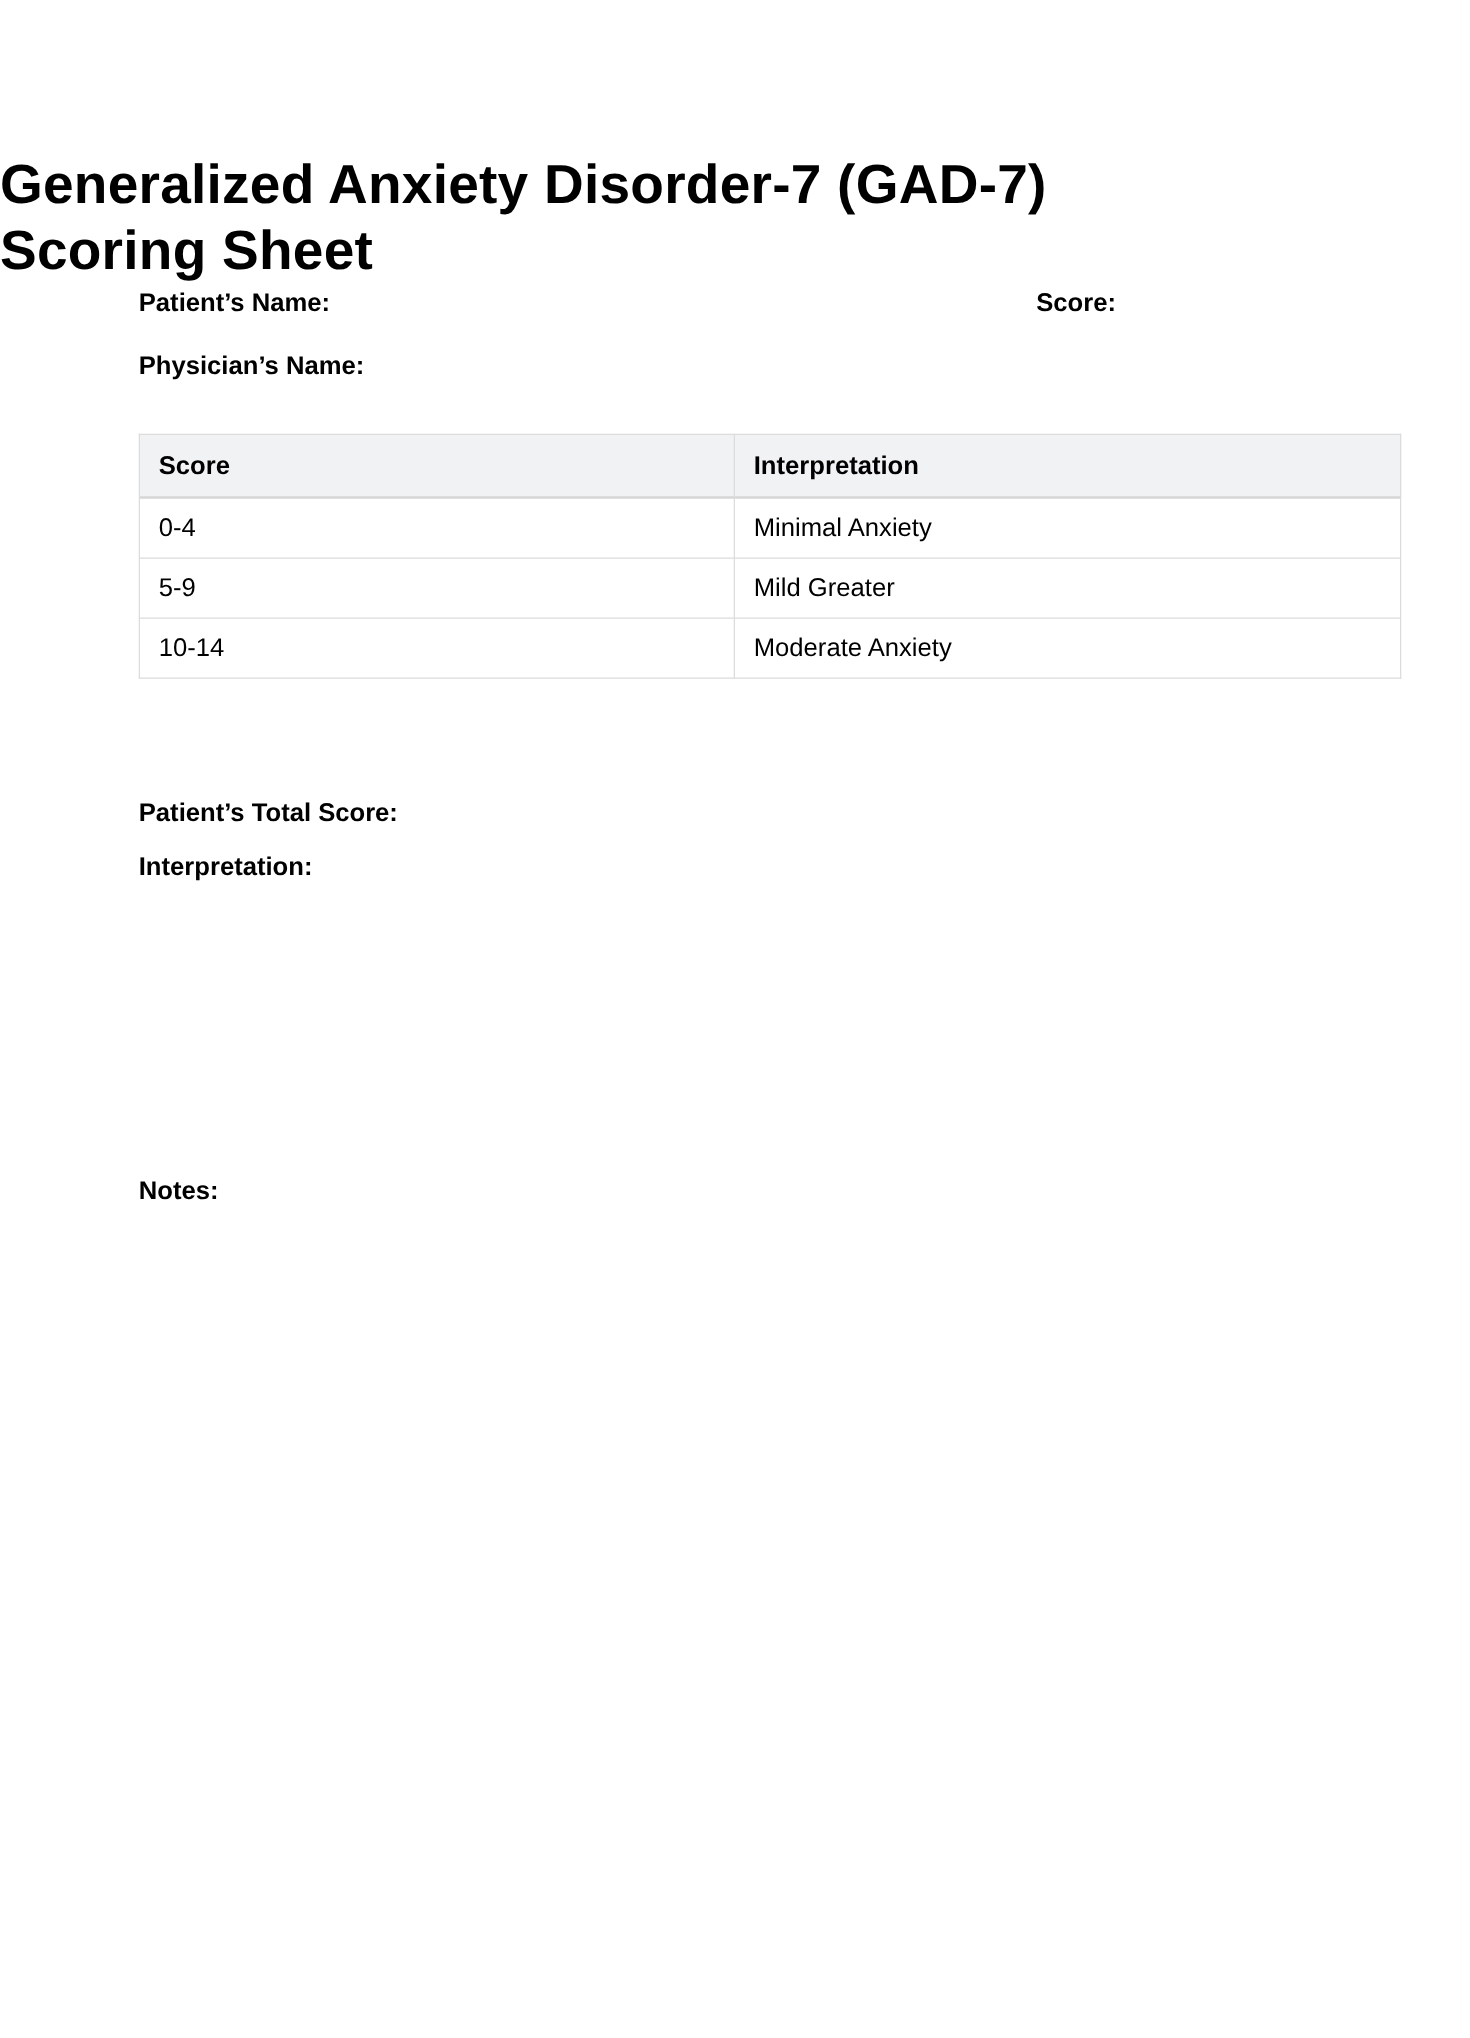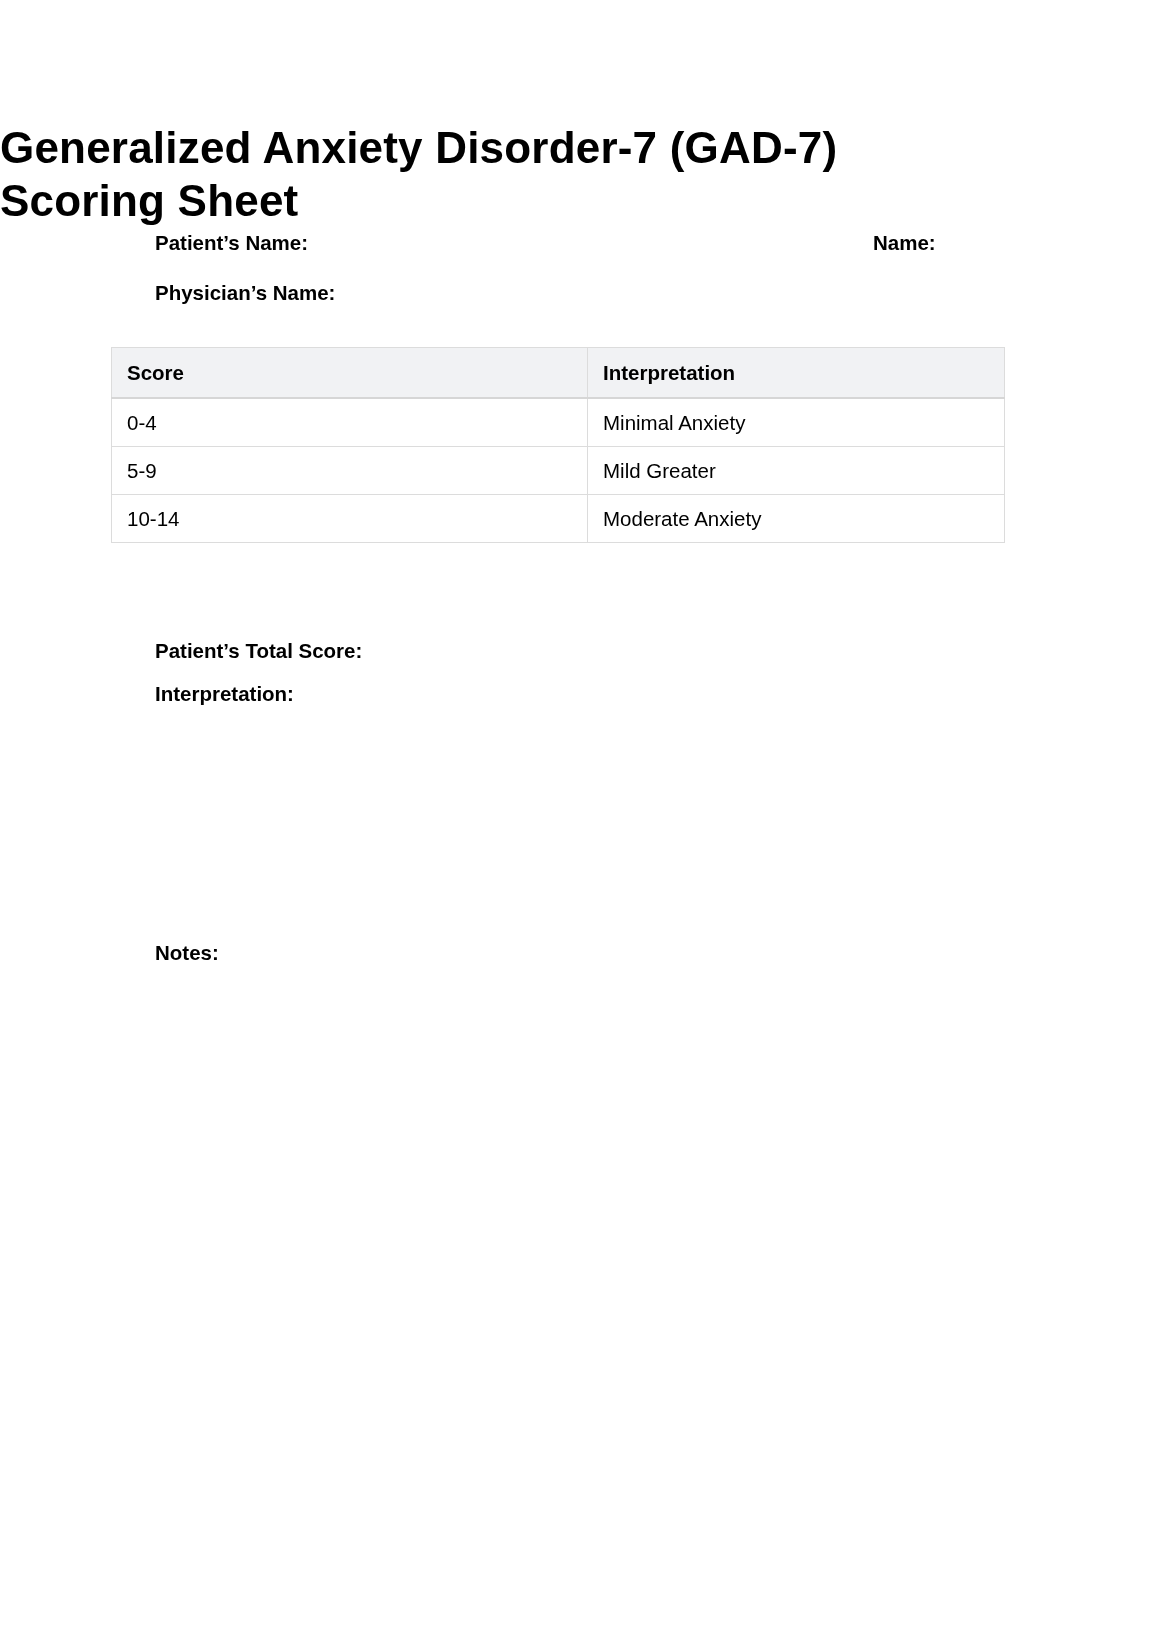--- a/index.html
+++ b/index.html
@@ -25,27 +25,26 @@
       font-size: 44px;
       line-height: 53px;
       letter-spacing: 0.2px;
     }
     .title span { display: block; }
     .label {
       position: absolute;
       font-weight: bold;
       font-size: 20.5px;
       line-height: 24px;
-      margin-left: 44px;
     }
     table.score-table {
       position: absolute;
       left: 111px;
       top: 347px;
-      width: 894px;
+      width: 1010px;
       border-collapse: collapse;
       font-size: 20.5px;
     }
     table.score-table th,
     table.score-table td {
       border: 1.5px solid #dcdcdc;
       text-align: left;
       padding: 0 15px;
       height: 47px;
       vertical-align: middle;
@@ -63,21 +62,21 @@
   </style>
 </head>
 <body>
 
 <h1 class="title">
   <span>Generalized Anxiety Disorder-7 (GAD-7)</span>
   <span>Scoring Sheet</span>
 </h1>
 
 <div class="label" style="left:111px; top:231px;">Patient’s Name:</div>
-<div class="label" style="left:829px; top:231px;">Name:</div>
+<div class="label" style="left:829px; top:231px;">Score:</div>
 <div class="label" style="left:111px; top:281px;">Physician’s Name:</div>
 
 <table class="score-table">
   <thead>
     <tr>
       <th>Score</th>
       <th>Interpretation</th>
     </tr>
   </thead>
   <tbody>

